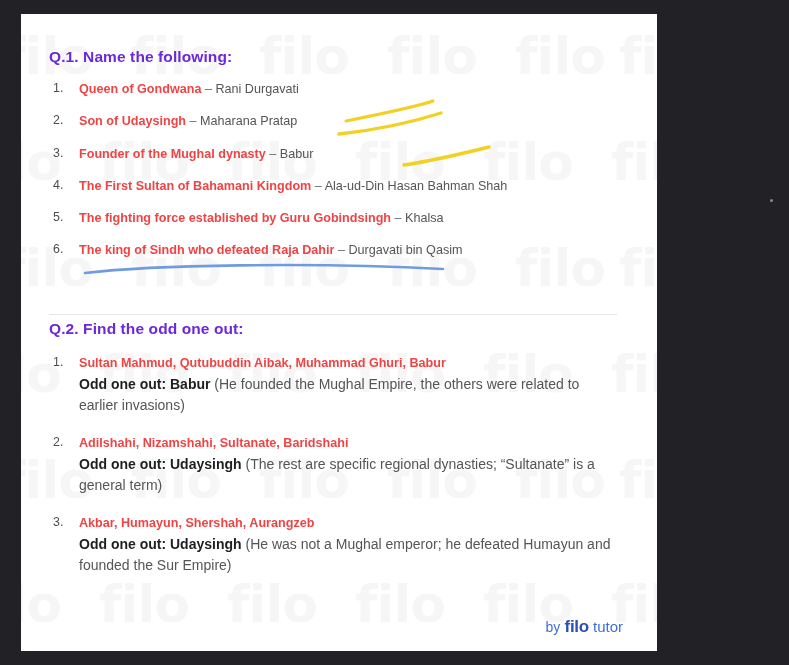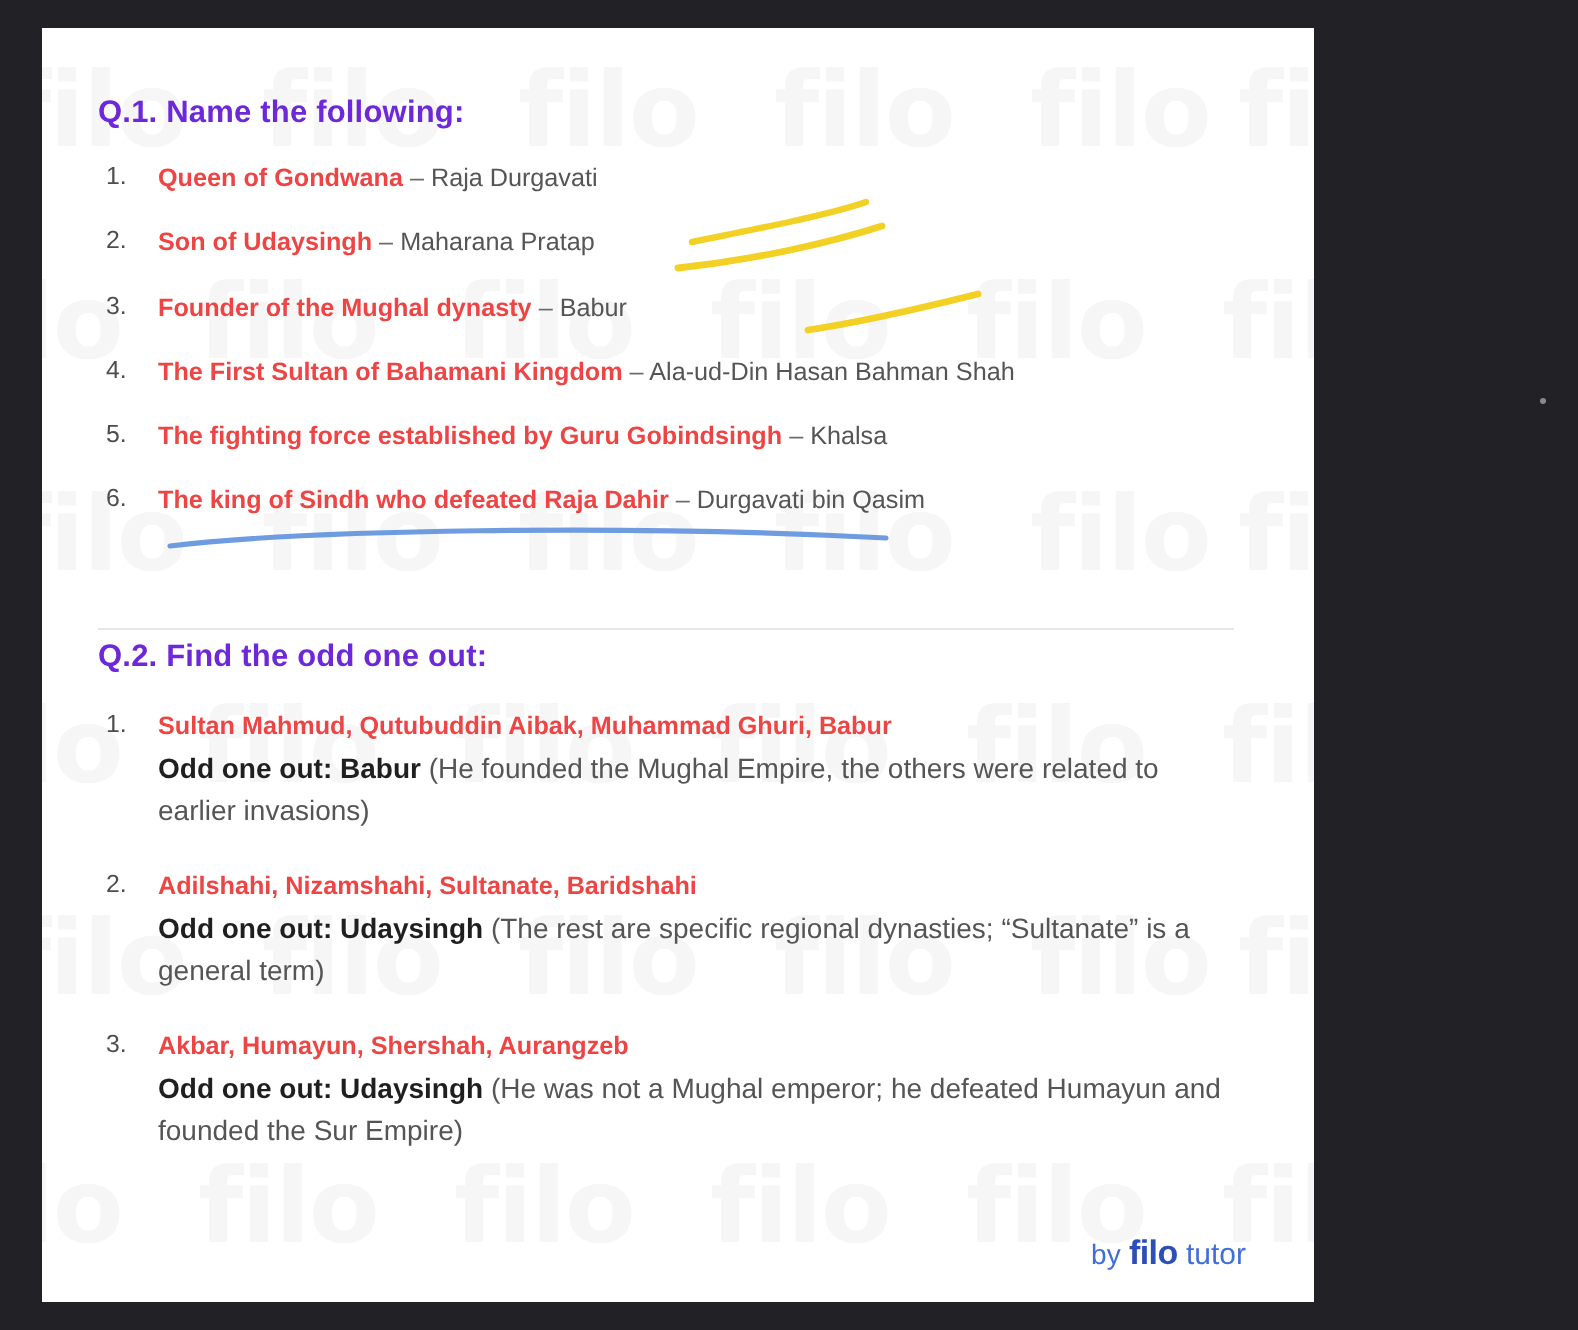--- a/index.html
+++ b/index.html
@@ -200,21 +200,21 @@
 
     <div class="content">
 
       <h2 class="qhead">Q.1. Name the following:</h2>
 
       <ol class="qlist">
         <li>
           <span class="num">1.</span>
           <span class="bold">Queen of Gondwana</span>
           <span class="dash">–</span>
-          <span class="answer">Raja Durgavati</span>
+          <span class="answer">Rani Durgavati</span>
         </li>
         <li>
           <span class="num">2.</span>
           <span class="bold">Son of Udaysingh</span>
           <span class="dash">–</span>
           <span class="answer">Maharana Pratap</span>
         </li>
         <li>
           <span class="num">3.</span>
           <span class="bold">Founder of the Mughal dynasty</span>

